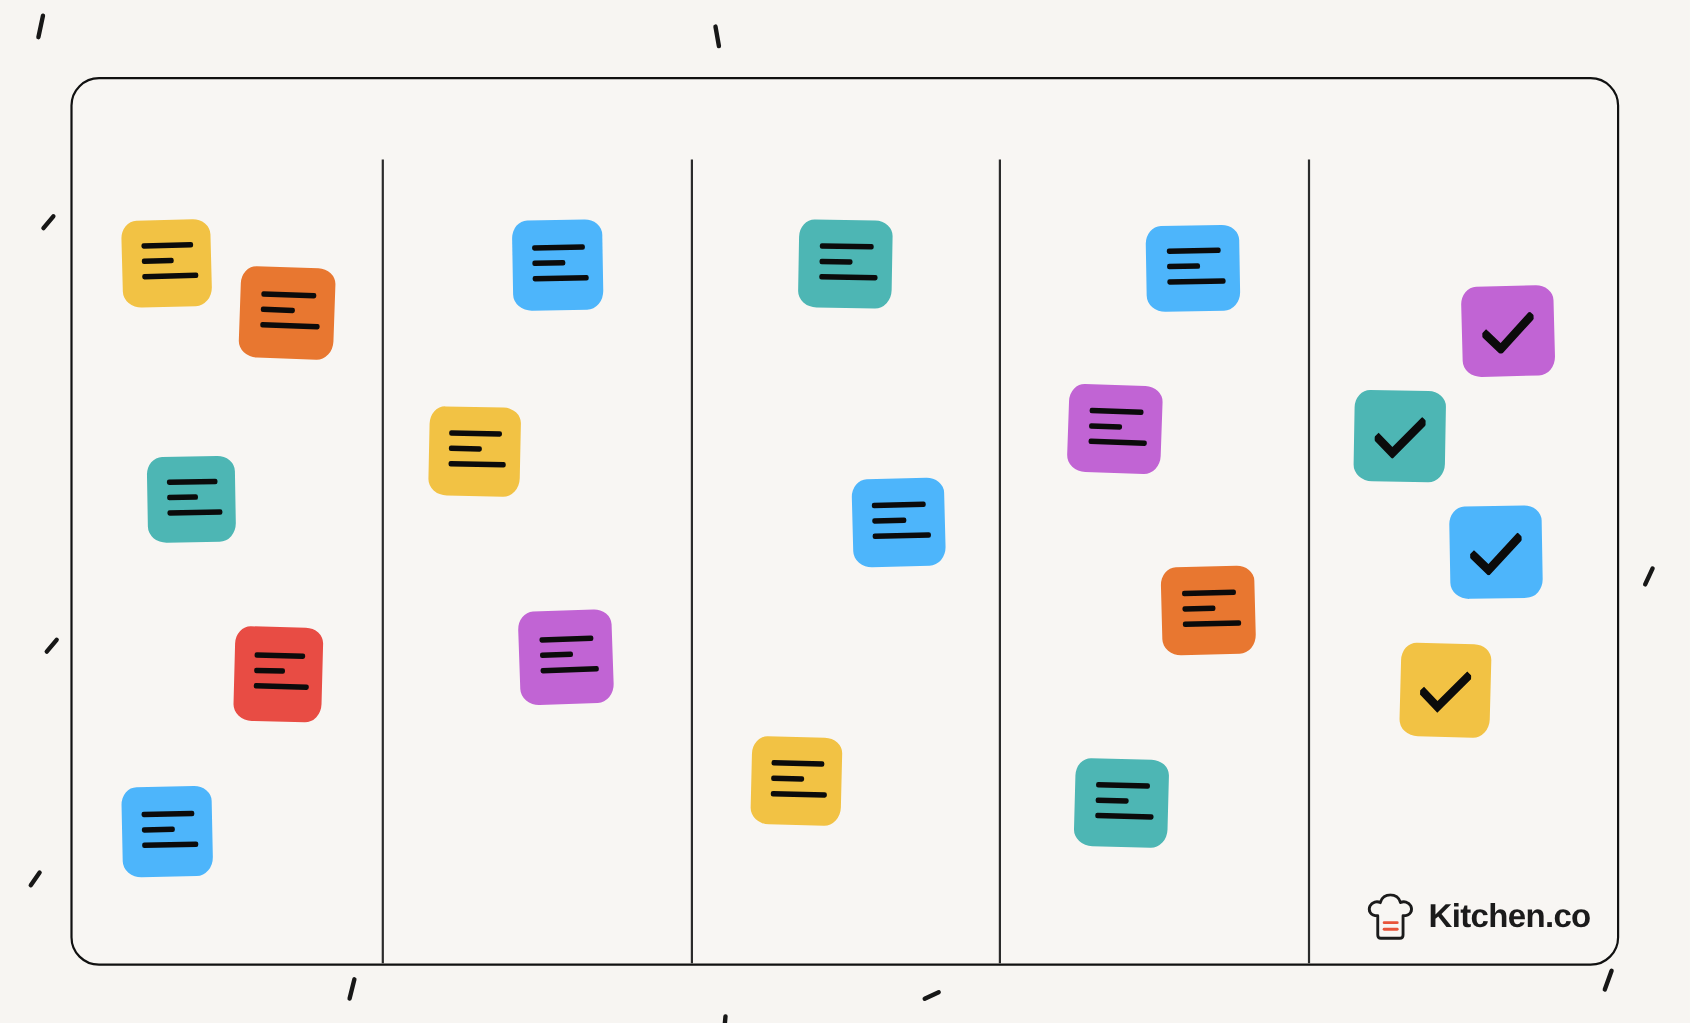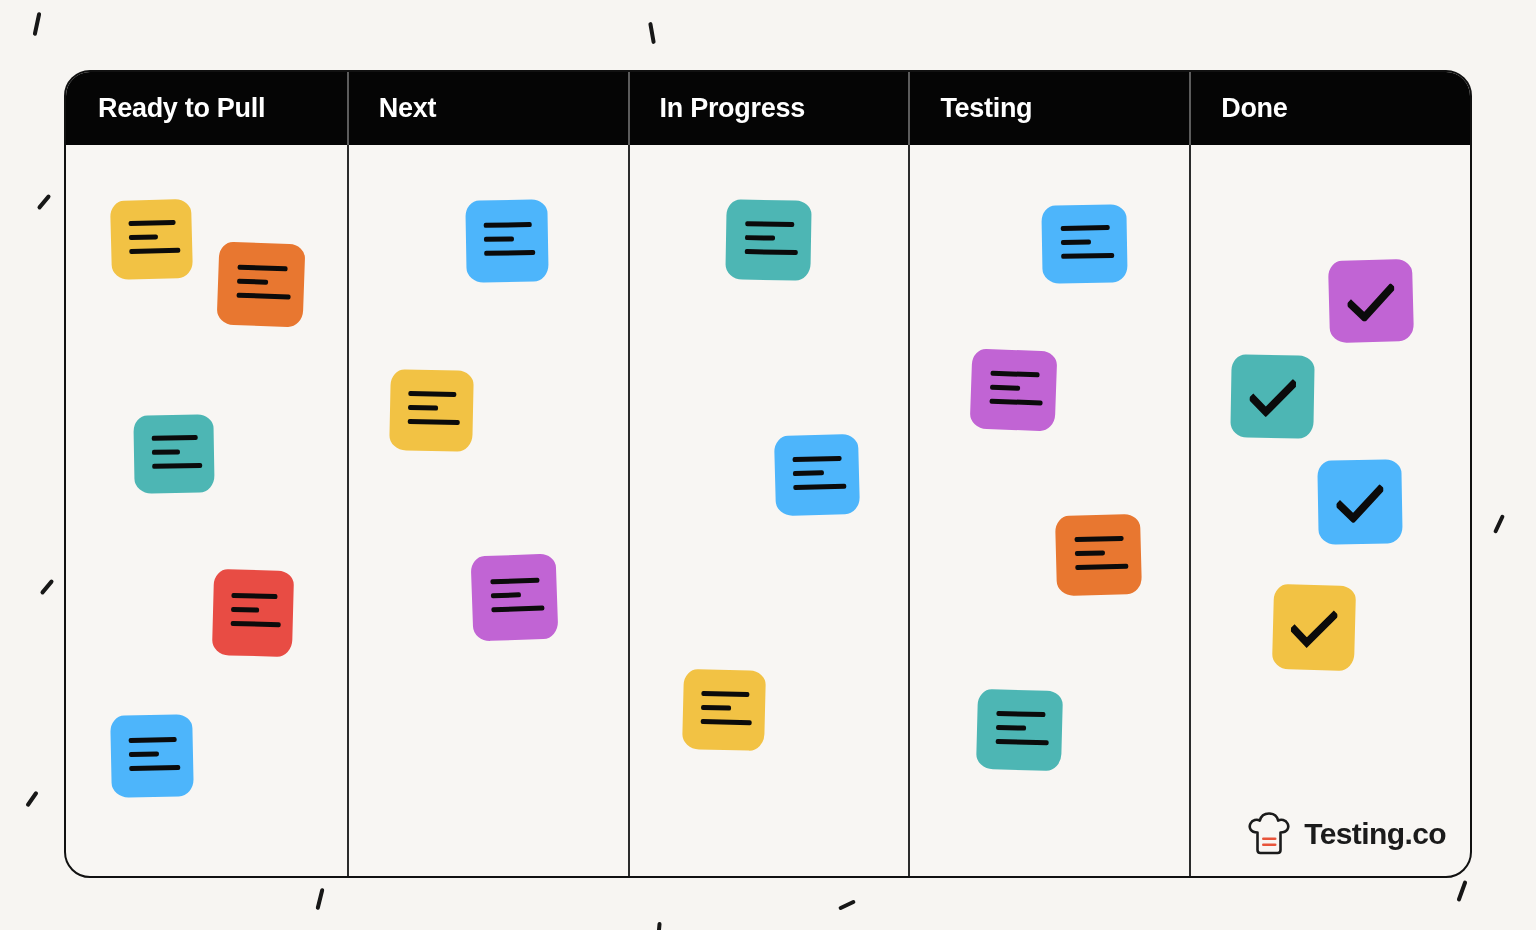--- a/index.html
+++ b/index.html
@@ -184,37 +184,20 @@
       <span class="tick" style="left: 1332px; top: 521px; width: 4px; height: 16px; transform: rotate(22deg);"></span>
       <span class="tick" style="left: 1497px; top: 514px; width: 4px; height: 20px; transform: rotate(25deg);"></span>
       <span class="tick" style="left: 1460px; top: 880px; width: 4px; height: 22px; transform: rotate(20deg);"></span>
       <span class="tick" style="left: 318px; top: 888px; width: 4px; height: 22px; transform: rotate(14deg);"></span>
       <span class="tick" style="left: 845px; top: 896px; width: 4px; height: 18px; transform: rotate(65deg);"></span>
       <span class="tick" style="left: 657px; top: 922px; width: 4px; height: 16px; transform: rotate(5deg);"></span>
     </div>
 
   <div id="board">
 
-    <div id="board-header">
-        <div class="col-head">
-          <span class="col-head-label">Ready to Pull</span>
-        </div>
-        <div class="col-head">
-          <span class="col-head-label">Next</span>
-        </div>
-        <div class="col-head">
-          <span class="col-head-label">In Progress</span>
-        </div>
-        <div class="col-head">
-          <span class="col-head-label">Testing</span>
-        </div>
-        <div class="col-head">
-          <span class="col-head-label">Done</span>
-        </div>
-      </div>
 
     <div id="board-body">
         <div class="col-body">
           <div class="note" style="left: 45px; top: 55px; width: 81px; height: 79px; background: rgb(242, 194, 68); transform: rotate(-1.5deg);">
             <span class="note-lines">
               <i></i>
               <i></i>
               <i></i>
             </span>
           </div>
@@ -359,17 +342,17 @@
       <span>
         <svg id="logo-mark" viewBox="0 0 46 44" xmlns="http://www.w3.org/2000/svg">
           <path d="M11.5 20.5 C4.5 20.5 2.5 15.5 4.5 11.5 C6.3 7.9 11 6.8 13.8 8.6
                    C15 3.8 19 1.5 23 1.5 C27 1.5 31 3.8 32.2 8.6 C35 6.8 39.7 7.9 41.5 11.5
                    C43.5 15.5 41.5 20.5 34.5 20.5 L34.5 38 C34.5 40 33.6 41 31.6 41
                    L14.4 41 C12.4 41 11.5 40 11.5 38 Z" fill="none" stroke="#1b1b1b" stroke-width="2.6" stroke-linejoin="round"></path>
           <rect x="16" y="25.5" width="14.5" height="2.6" rx="1.3" fill="#e8543a"></rect>
           <rect x="16" y="31.5" width="14.5" height="2.6" rx="1.3" fill="#e8543a"></rect>
         </svg>
       </span>
-      <span id="logo-text">Testing.co</span>
+      <span id="logo-text">Kitchen.co</span>
     </div>
 
   </div>
 </div>
 
 </body></html>

